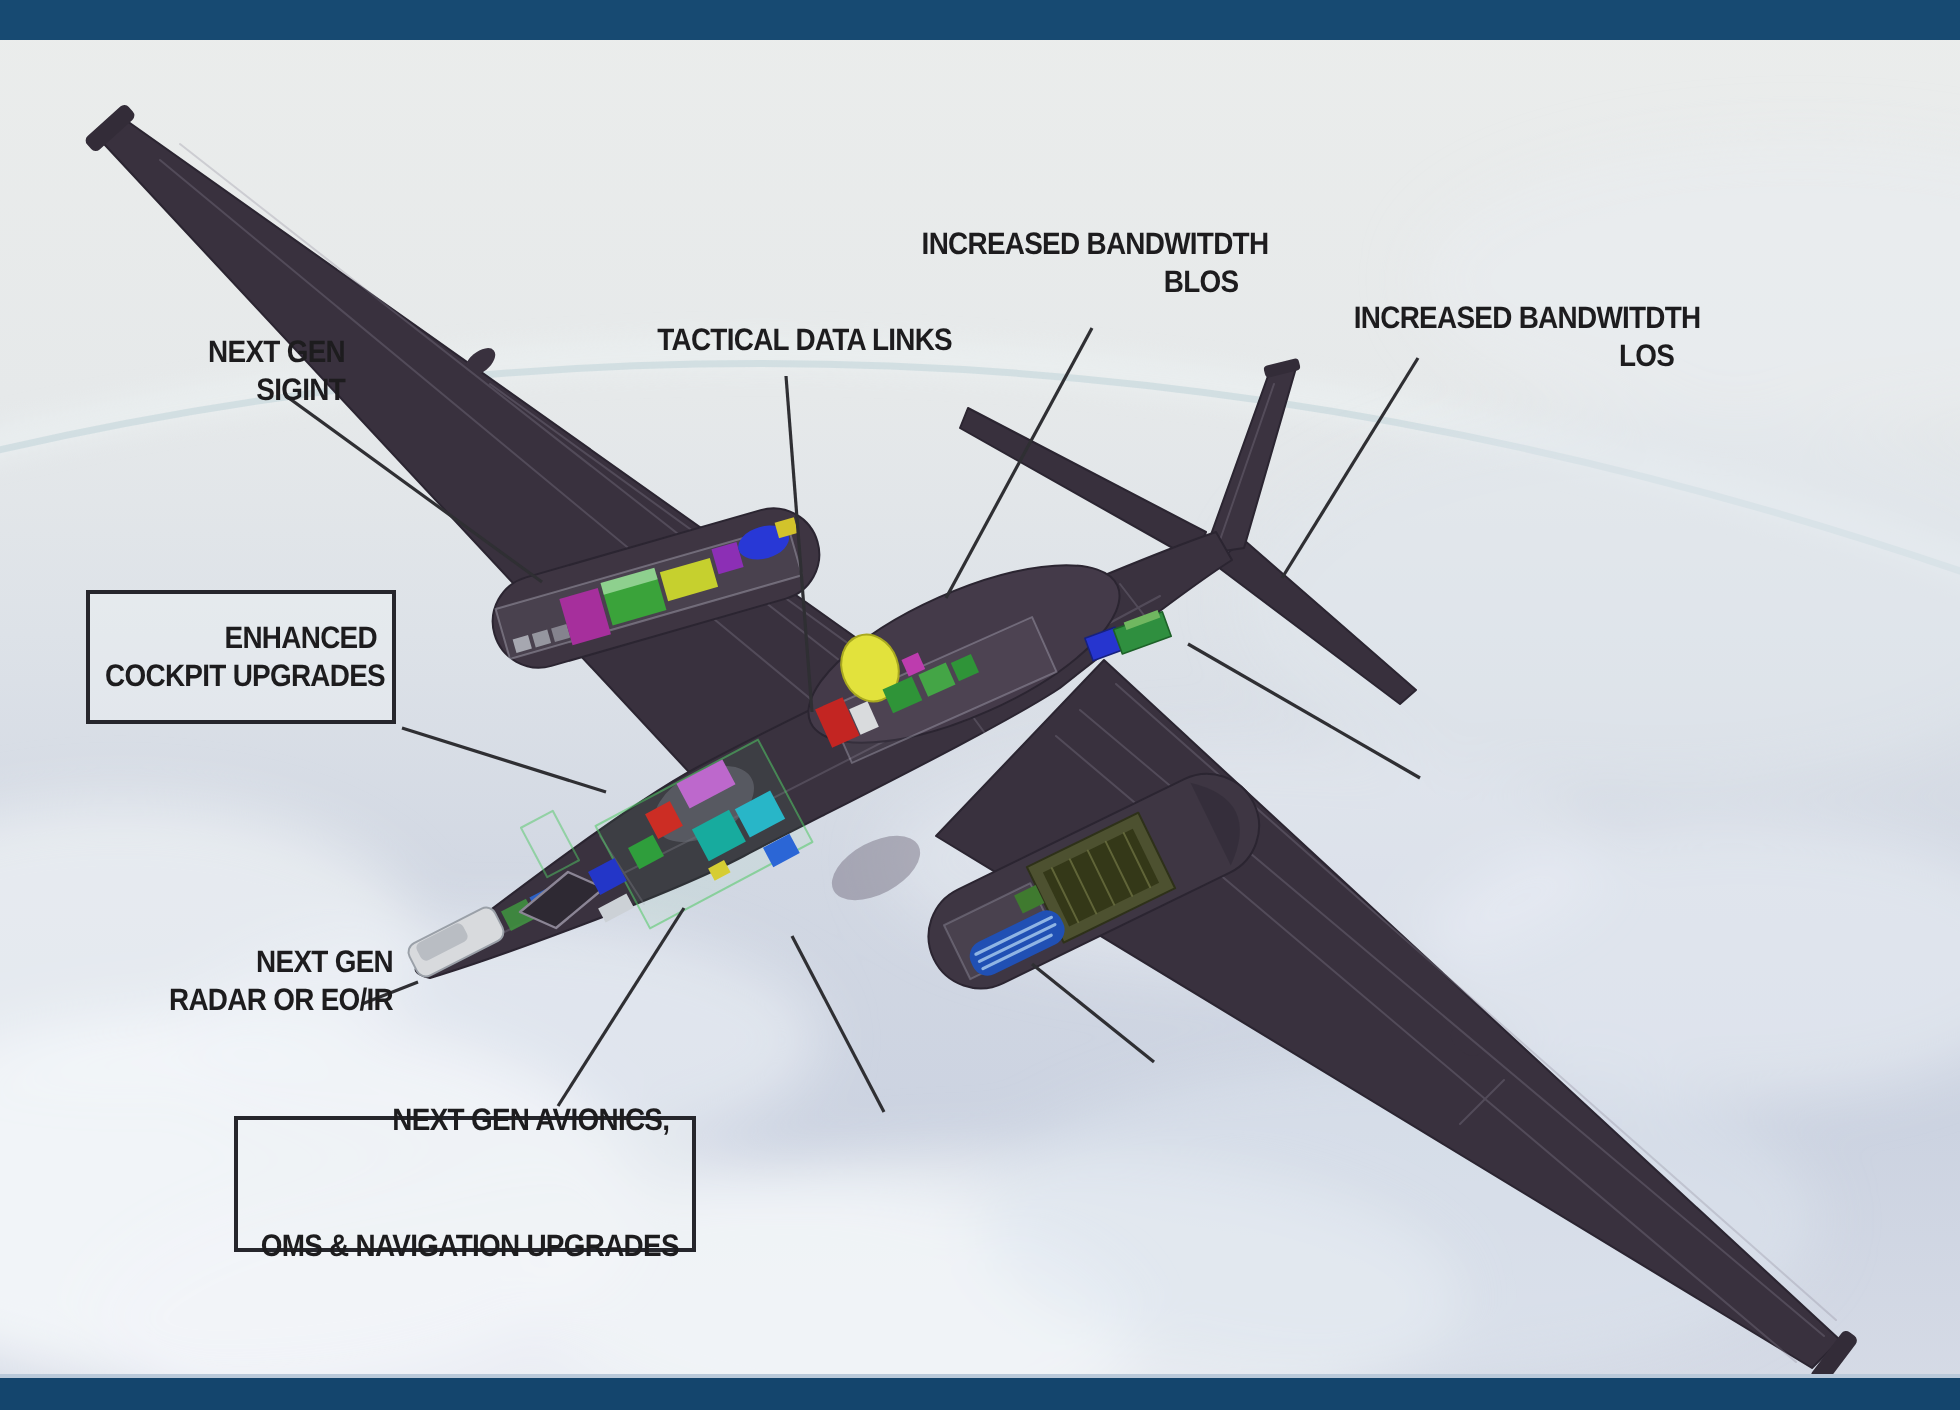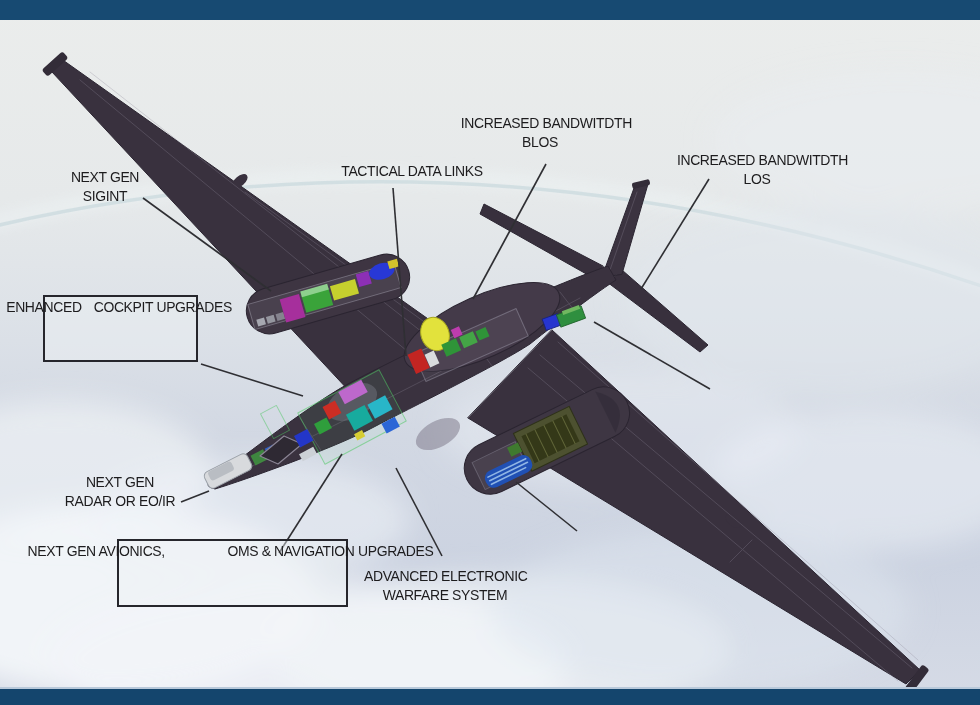--- a/index.html
+++ b/index.html
@@ -2,34 +2,34 @@
 <html><head>
 <meta charset="utf-8">
 <style>
   html,body{margin:0;padding:0;background:#9aa2b0;}
   #stage{position:relative;width:980px;height:705px;overflow:hidden;
          font-family:"Liberation Sans",sans-serif;background:#e7eaec;}
   #scene{position:absolute;left:0;top:0;}
   .bar{position:absolute;left:0;right:0;}
   #topbar{top:0;height:20px;background:#174a72;}
   #botbar{bottom:0;height:16px;background:#14456d;border-top:2px solid #b9c9da;}
-  .lbl{position:absolute;color:#1d1c1e;text-align:center;
-       font-weight:400;font-size:15.5px;line-height:19px;letter-spacing:-0.4px;}
+  .lbl{position:absolute;color:#1d1c1e;text-align:right;
+       font-weight:700;font-size:15.5px;line-height:19px;letter-spacing:-0.4px;}
   .lbl .tx{display:block;transform:scaleX(0.9);transform-origin:50% 50%;white-space:nowrap;}
   .boxed{border:2px solid #26262c;background:rgba(238,241,245,0.45);
-         display:flex;justify-content:center;}
+         display:flex;flex-direction:column;justify-content:center;}
   
   #c-sigint   {left:30px;  top:167px; width:150px;}
-  #c-tactical {left:322px; top:161px; width:180px;}
+  #c-tactical {left:305px; top:161px; width:180px;}
   #c-blos     {left:452px; top:113px; width:176px;}
   #c-los      {left:668px; top:150px; width:178px;}
   #c-cockpit  {left:43px;  top:295px; width:151px; height:63px;}
   #c-onboard  {left:711px; top:361px; width:175px; height:62px;}
   #c-radar    {left:35px;  top:472px; width:170px;}
-  #c-avionics {left:117px; top:539px; width:227px; height:64px;gap:44px;}
+  #c-avionics {left:117px; top:558px; width:227px; height:64px;gap:44px;}
   #c-ew       {left:355px; top:566px; width:180px;}
   #c-modular  {left:508px; top:539px; width:160px;}
 </style>
 </head>
 <body>
 
 <div id="stage">
 
 <svg id="scene" width="980" height="705" viewBox="0 0 980 705">
   <defs>
@@ -227,22 +227,18 @@
 <div class="lbl" id="c-radar">
   <span class="tx">NEXT GEN</span>
   <span class="tx">RADAR OR EO/IR</span>
 </div>
 
 <div class="lbl boxed" id="c-avionics">
   <span class="tx">NEXT GEN AVIONICS,</span>
   <span class="tx">OMS &amp; NAVIGATION UPGRADES</span>
 </div>
 
-<div class="lbl" id="c-ew">
-  <span class="tx">ADVANCED ELECTRONIC</span>
-  <span class="tx">WARFARE SYSTEM</span>
-</div>
 
 
 <div class="bar" id="topbar"></div>
 <div class="bar" id="botbar"></div>
 
 </div>
 
 </body></html>

